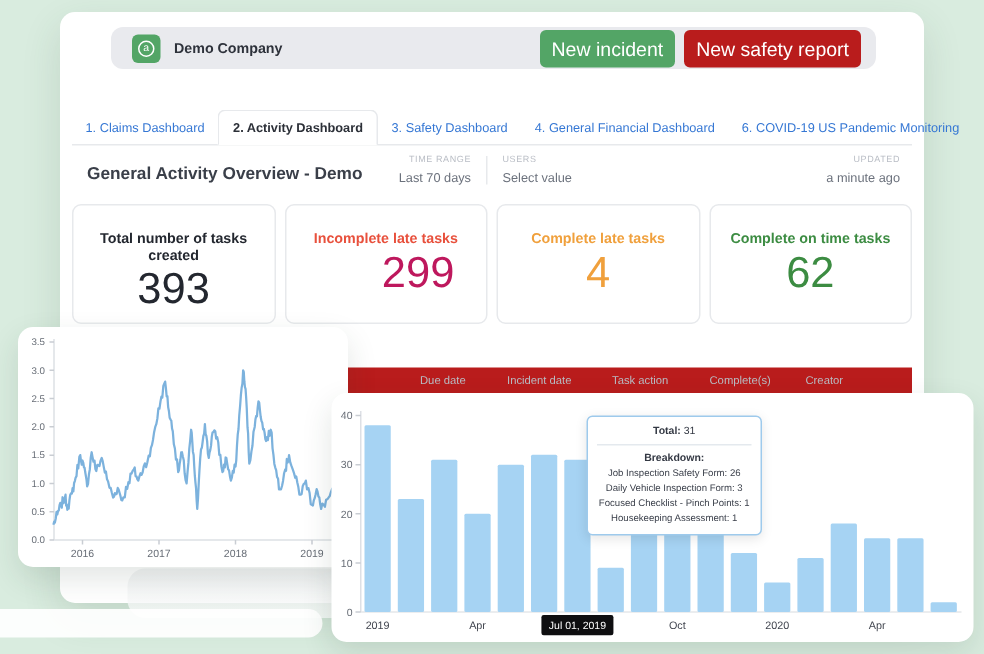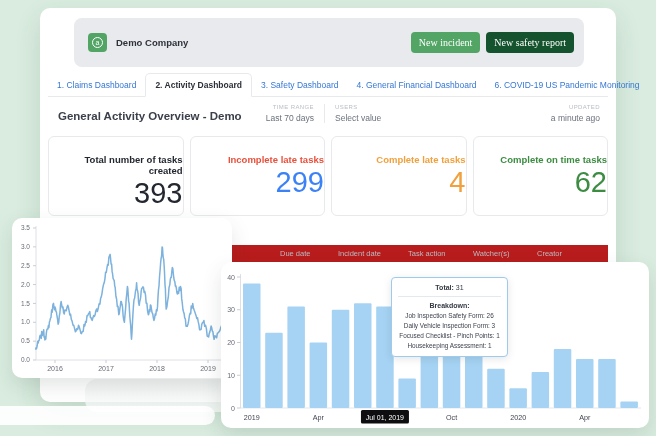--- a/index.html
+++ b/index.html
@@ -3,32 +3,32 @@
 <meta charset="utf-8">
 <style>
   * { margin:0; padding:0; box-sizing:border-box; }
   html,body { width:656px; height:436px; overflow:hidden; }
   body { font-family:"Liberation Sans", sans-serif; background:#d9ecdf; position:relative; }
 
   .window { position:absolute; left:40px; top:8px; width:576px; height:394px;
     background:#fff; border-radius:10px; box-shadow:0 10px 26px rgba(50,80,60,.14); }
 
   
-  .navbar { position:absolute; left:34px; top:10px; width:510px; height:49px;
+  .navbar { position:absolute; left:34px; top:10px; width:510px; height:28px;
     background:#e9eaee; border-radius:8px; display:flex; align-items:center; padding:0 10px 0 14px; }
   .logo { width:19px; height:19px; border-radius:4px; display:flex; align-items:center; justify-content:center; flex:0 0 auto; }
   .logo .ring { width:11px; height:11px; border:1px solid #fff; border-radius:50%;
     color:#fff; font-size:7px; line-height:10px; text-align:center; }
   .brand { font-size:9.5px; font-weight:bold; color:#2e323b; margin-left:9px; white-space:nowrap; }
   .nav-items { display:flex; align-items:center; gap:11px; margin-left:16px; }
   .nav-item { font-size:8px; color:#555a64; white-space:nowrap; cursor:pointer; }
   .nav-item.active { background:#fff; border-radius:4px; padding:4px 8px; color:#23262d; font-weight:bold; }
   .nav-buttons { margin-left:auto; display:flex; gap:6px; }
-  .nav-btn { border:none; border-radius:4px; color:#fff; font-size:10px; padding:5px 8px;
-    font-family:Liberation Serif, serif; cursor:pointer; white-space:nowrap; }
+  .nav-btn { border:none; border-radius:4px; color:#fff; font-size:13px; padding:5px 8px;
+    font-family:Liberation Sans, sans-serif; cursor:pointer; white-space:nowrap; }
 
   
   .tabs-row { position:absolute; left:8px; right:8px; top:66px; height:23px;
     display:flex; align-items:flex-end; border-bottom:1px solid #e7e9ec; }
   .tab { font-size:8.5px; color:#3577d4; padding:6px 9px; white-space:nowrap; cursor:pointer; }
   .tab.active { background:#fff; border:1px solid #e7e9ec; border-bottom:1px solid #fff;
     margin-bottom:-1px; border-radius:5px 5px 0 0; color:#2c3038; font-weight:bold; }
 
   
   .overview { position:absolute; left:18px; right:16px; top:94px; height:30px; }
@@ -36,21 +36,21 @@
   .ov-controls { position:absolute; left:196px; top:2px; display:flex; }
   .ov-col { padding:0 10px; }
   .ov-col.sep { border-left:1px solid #e7e9ec; }
   .ov-label { font-size:6px; letter-spacing:.4px; color:#b9bdc5; text-transform:uppercase; }
   .ov-value { font-size:8.5px; color:#6b717c; margin-top:3px; cursor:pointer; }
   .ov-updated { position:absolute; right:0; top:2px; text-align:right; }
 
   
   .stats { position:absolute; left:8px; right:8px; top:128px; display:grid;
     grid-template-columns:repeat(4,1fr); gap:6px; }
-  .stat-card { height:80px; border:1px solid #e7e9ec; border-radius:6px; text-align:right; background:#fff; }
+  .stat-card { height:80px; border:1px solid #e7e9ec; border-radius:6px; text-align:center; background:#fff; }
   .stat-label { margin-top:17px; font-size:9.5px; font-weight:bold; }
   .stat-value { font-size:29px; margin-top:1px; }
 
   
   .table-strip { position:absolute; left:8px; right:8px; top:237px; height:17px; background:#b91c1c; }
   .table-col { position:absolute; top:0; line-height:17px; font-size:7.5px; color:#b9bdc4; }
 
   
   .fade-rect { position:absolute; left:85px; top:379px; width:410px; height:33px;
     background:linear-gradient(#eef0f1,#fbfcfc); opacity:.75; border-radius:12px; z-index:3; }
@@ -79,21 +79,21 @@
 
 <div class="window">
 
   <div class="navbar">
     <div class="logo" style="background: rgb(83, 165, 102);">
       <span class="ring">a</span>
     </div>
     <span class="brand">Demo Company</span>
     <div class="nav-buttons">
       <button class="nav-btn" style="background: rgb(83, 165, 102);">New incident</button>
-      <button class="nav-btn" style="background: #14532d;">New safety report</button>
+      <button class="nav-btn" style="background: #b91c1c;">New safety report</button>
     </div>
   </div>
 
   <div class="tabs-row">
     <span class="tab">1. Claims Dashboard</span>
     <span class="tab active">2. Activity Dashboard</span>
     <span class="tab">3. Safety Dashboard</span>
     <span class="tab">4. General Financial Dashboard</span>
     <span class="tab">6. COVID-19 US Pandemic Monitoring</span>
   </div>
@@ -116,37 +116,37 @@
     </div>
   </div>
 
   <div class="stats">
     <div class="stat-card">
       <div class="stat-label" style="color: rgb(35, 39, 47);">Total number of tasks created</div>
       <div class="stat-value" style="color: rgb(35, 39, 47);">393</div>
     </div>
     <div class="stat-card">
       <div class="stat-label" style="color: rgb(232, 80, 60);">Incomplete late tasks</div>
-      <div class="stat-value" style="color: #3b82f6; margin-left: 43px;">299</div>
+      <div class="stat-value" style="color: #be185d; margin-left: 43px;">299</div>
     </div>
     <div class="stat-card">
       <div class="stat-label" style="color: rgb(240, 160, 60);">Complete late tasks</div>
       <div class="stat-value" style="color: rgb(240, 160, 60);">4</div>
     </div>
     <div class="stat-card">
       <div class="stat-label" style="color: rgb(60, 140, 66);">Complete on time tasks</div>
       <div class="stat-value" style="color: rgb(60, 140, 66);">62</div>
     </div>
   </div>
 
   <div class="table-strip">
     <span class="table-col" style="left:232px">Due date</span>
     <span class="table-col" style="left:290px">Incident date</span>
     <span class="table-col" style="left:360px">Task action</span>
-    <span class="table-col" style="left:425px">Watcher(s)</span>
+    <span class="table-col" style="left:425px">Complete(s)</span>
     <span class="table-col" style="left:489px">Creator</span>
   </div>
 </div>
 
 <div class="fade-rect"></div>
 <div class="bottom-strip"></div>
 
 <div class="line-card">
   <svg id="line-svg" width="220" height="160">
       <line x1="24" y1="8" x2="24" y2="142" stroke="#dde0e5" stroke-width="1"></line>

